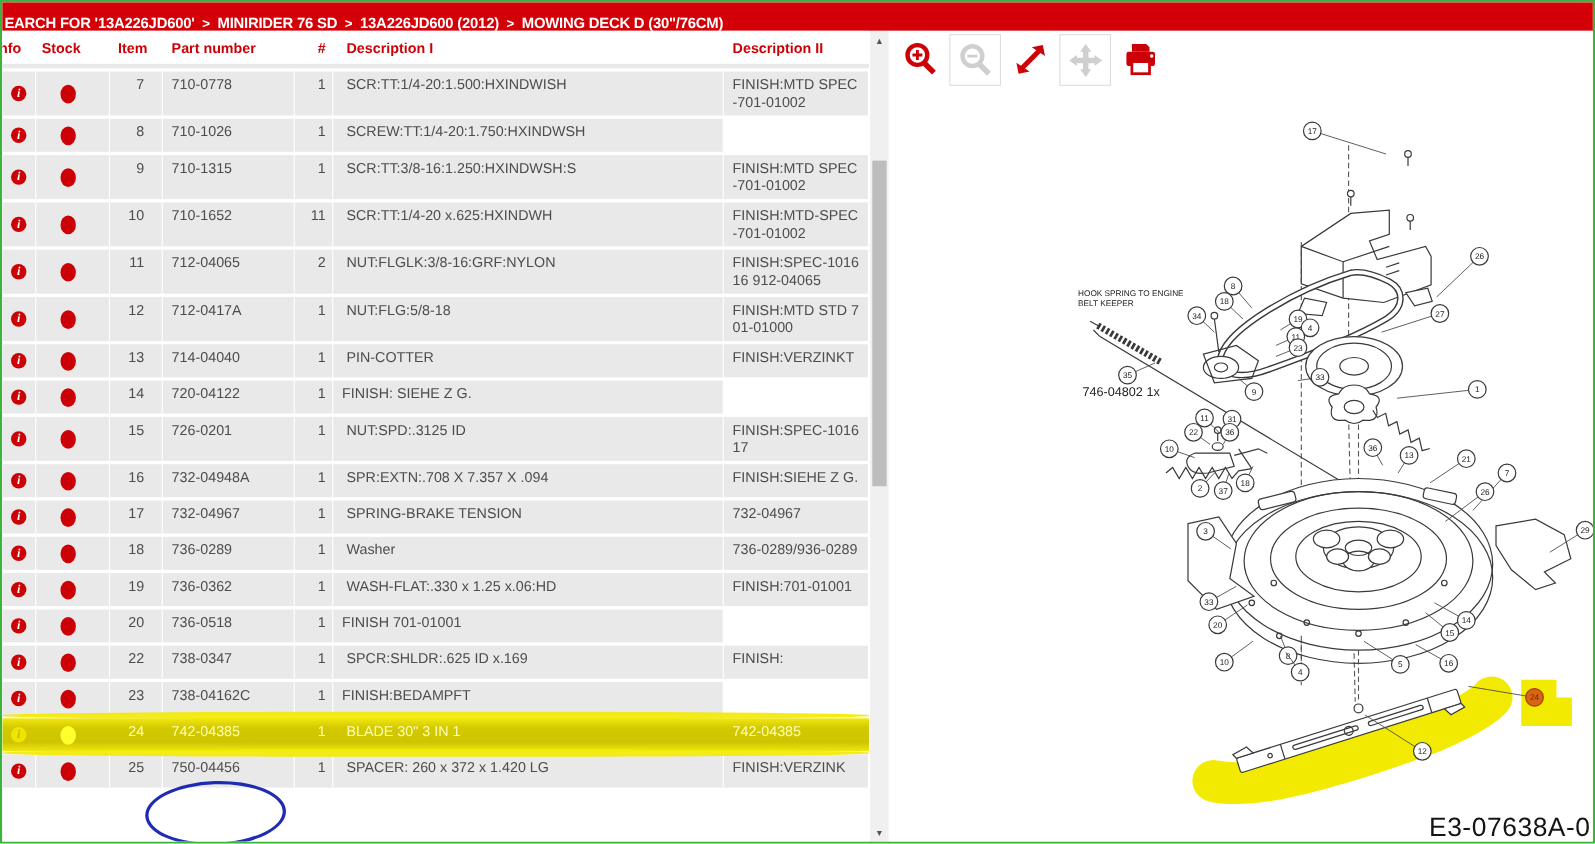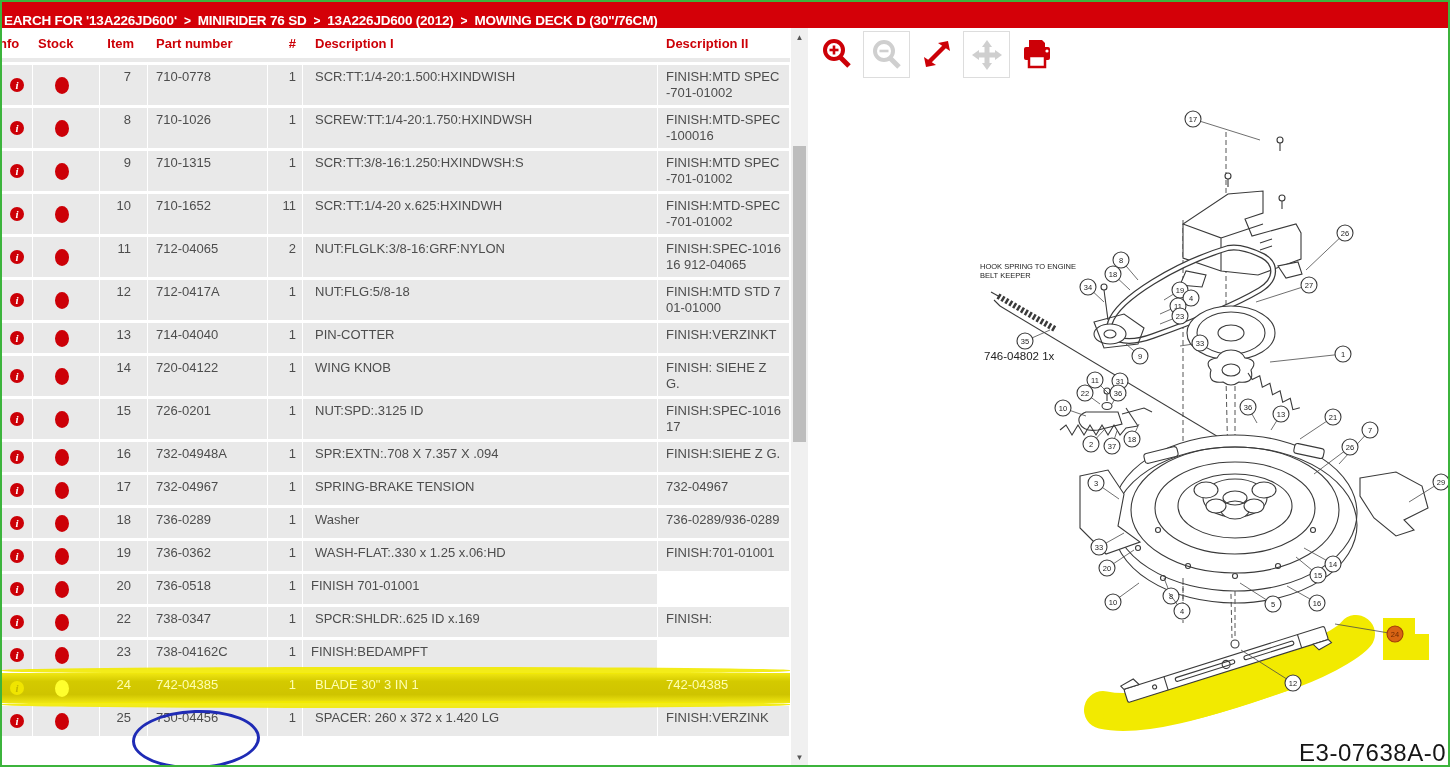--- a/index.html
+++ b/index.html
@@ -117,21 +117,20 @@
           <div class="cell c-info">
             <span class="ii">i</span>
           </div>
           <div class="cell c-stock">
             <span class="dot"></span>
           </div>
           <div class="cell c-item">8</div>
           <div class="cell c-part">710-1026</div>
           <div class="cell c-qty">1</div>
           <div class="cell c-d1">SCREW:TT:1/4-20:1.750:HXINDWSH</div>
-          <div class="cell c-d2">FINISH:MTD-SPEC-100016</div>
         </div>
         <div class="trow tgrid">
           <div class="cell c-info">
             <span class="ii">i</span>
           </div>
           <div class="cell c-stock">
             <span class="dot"></span>
           </div>
           <div class="cell c-item">9</div>
           <div class="cell c-part">710-1315</div>
@@ -194,21 +193,20 @@
         <div class="trow tgrid">
           <div class="cell c-info">
             <span class="ii">i</span>
           </div>
           <div class="cell c-stock">
             <span class="dot"></span>
           </div>
           <div class="cell c-item">14</div>
           <div class="cell c-part">720-04122</div>
           <div class="cell c-qty">1</div>
-          <div class="cell c-d1">WING KNOB</div>
           <div class="cell c-d2">FINISH: SIEHE Z G.</div>
         </div>
         <div class="trow tgrid">
           <div class="cell c-info">
             <span class="ii">i</span>
           </div>
           <div class="cell c-stock">
             <span class="dot"></span>
           </div>
           <div class="cell c-item">15</div>

